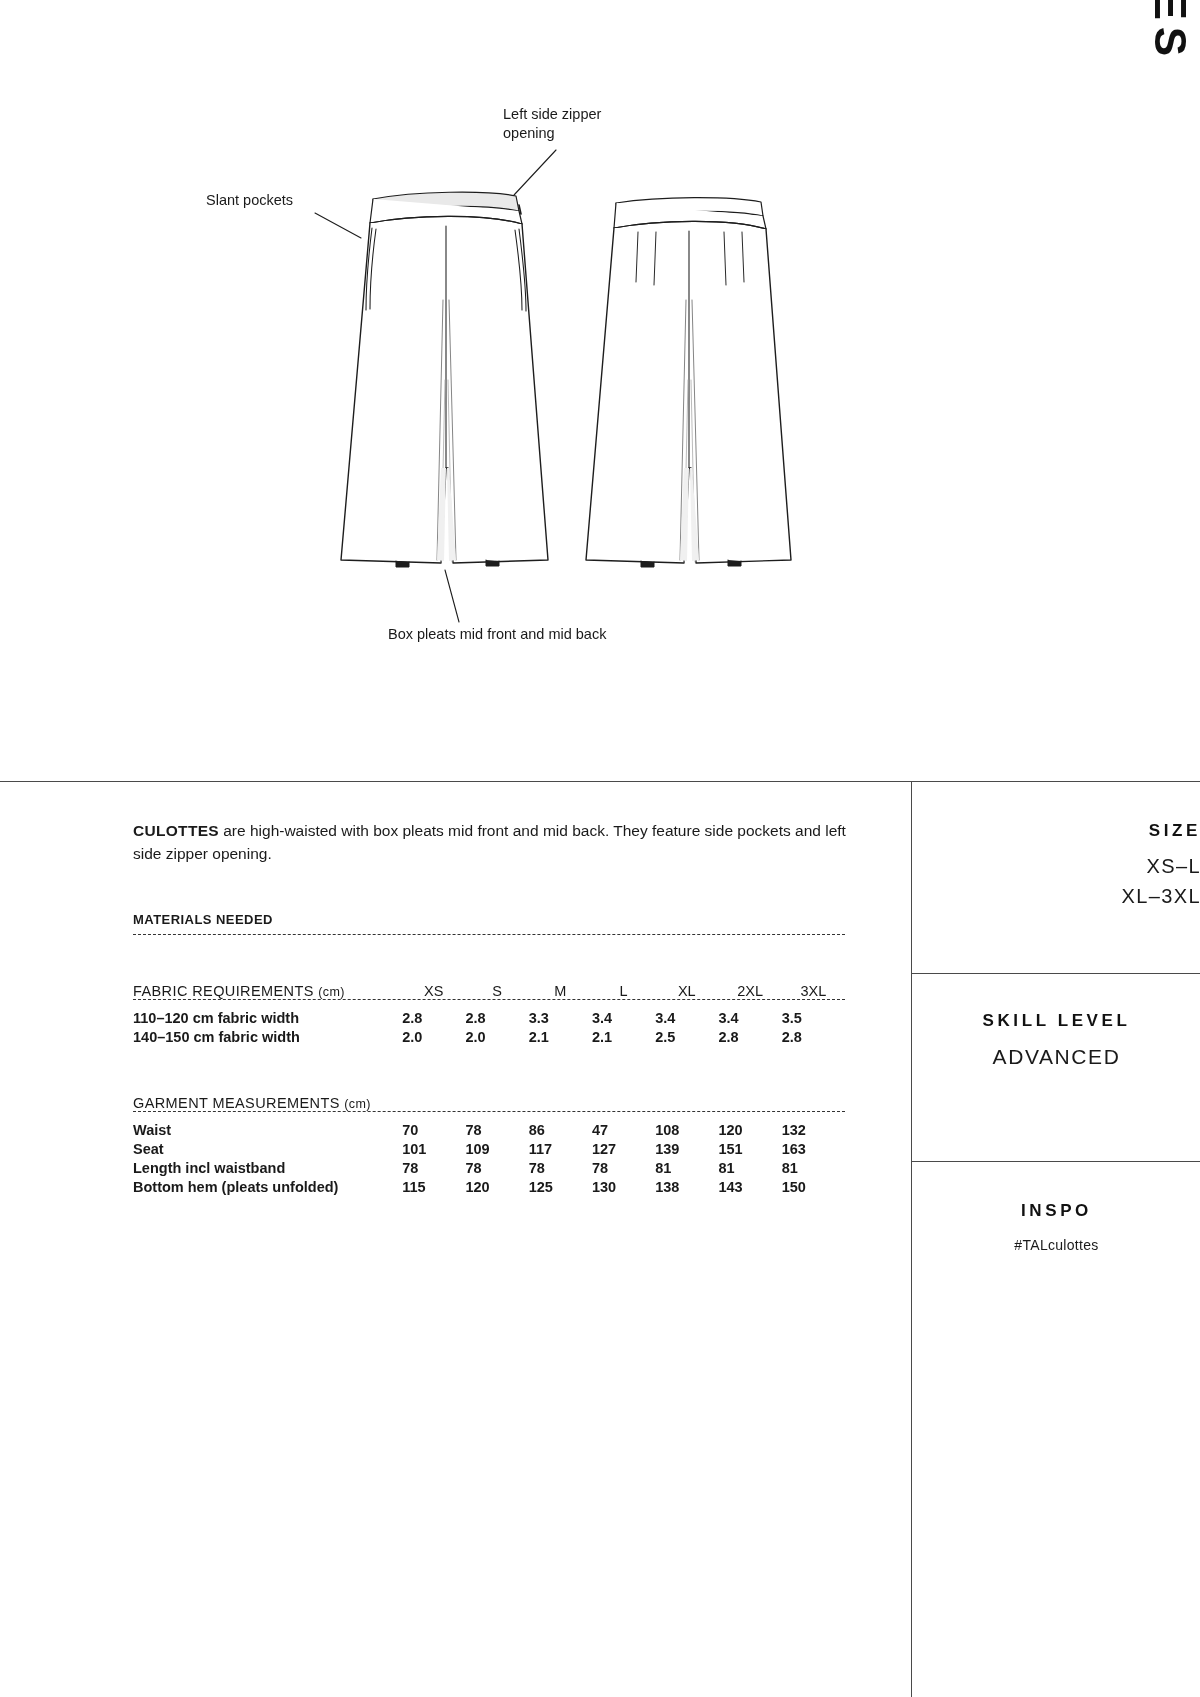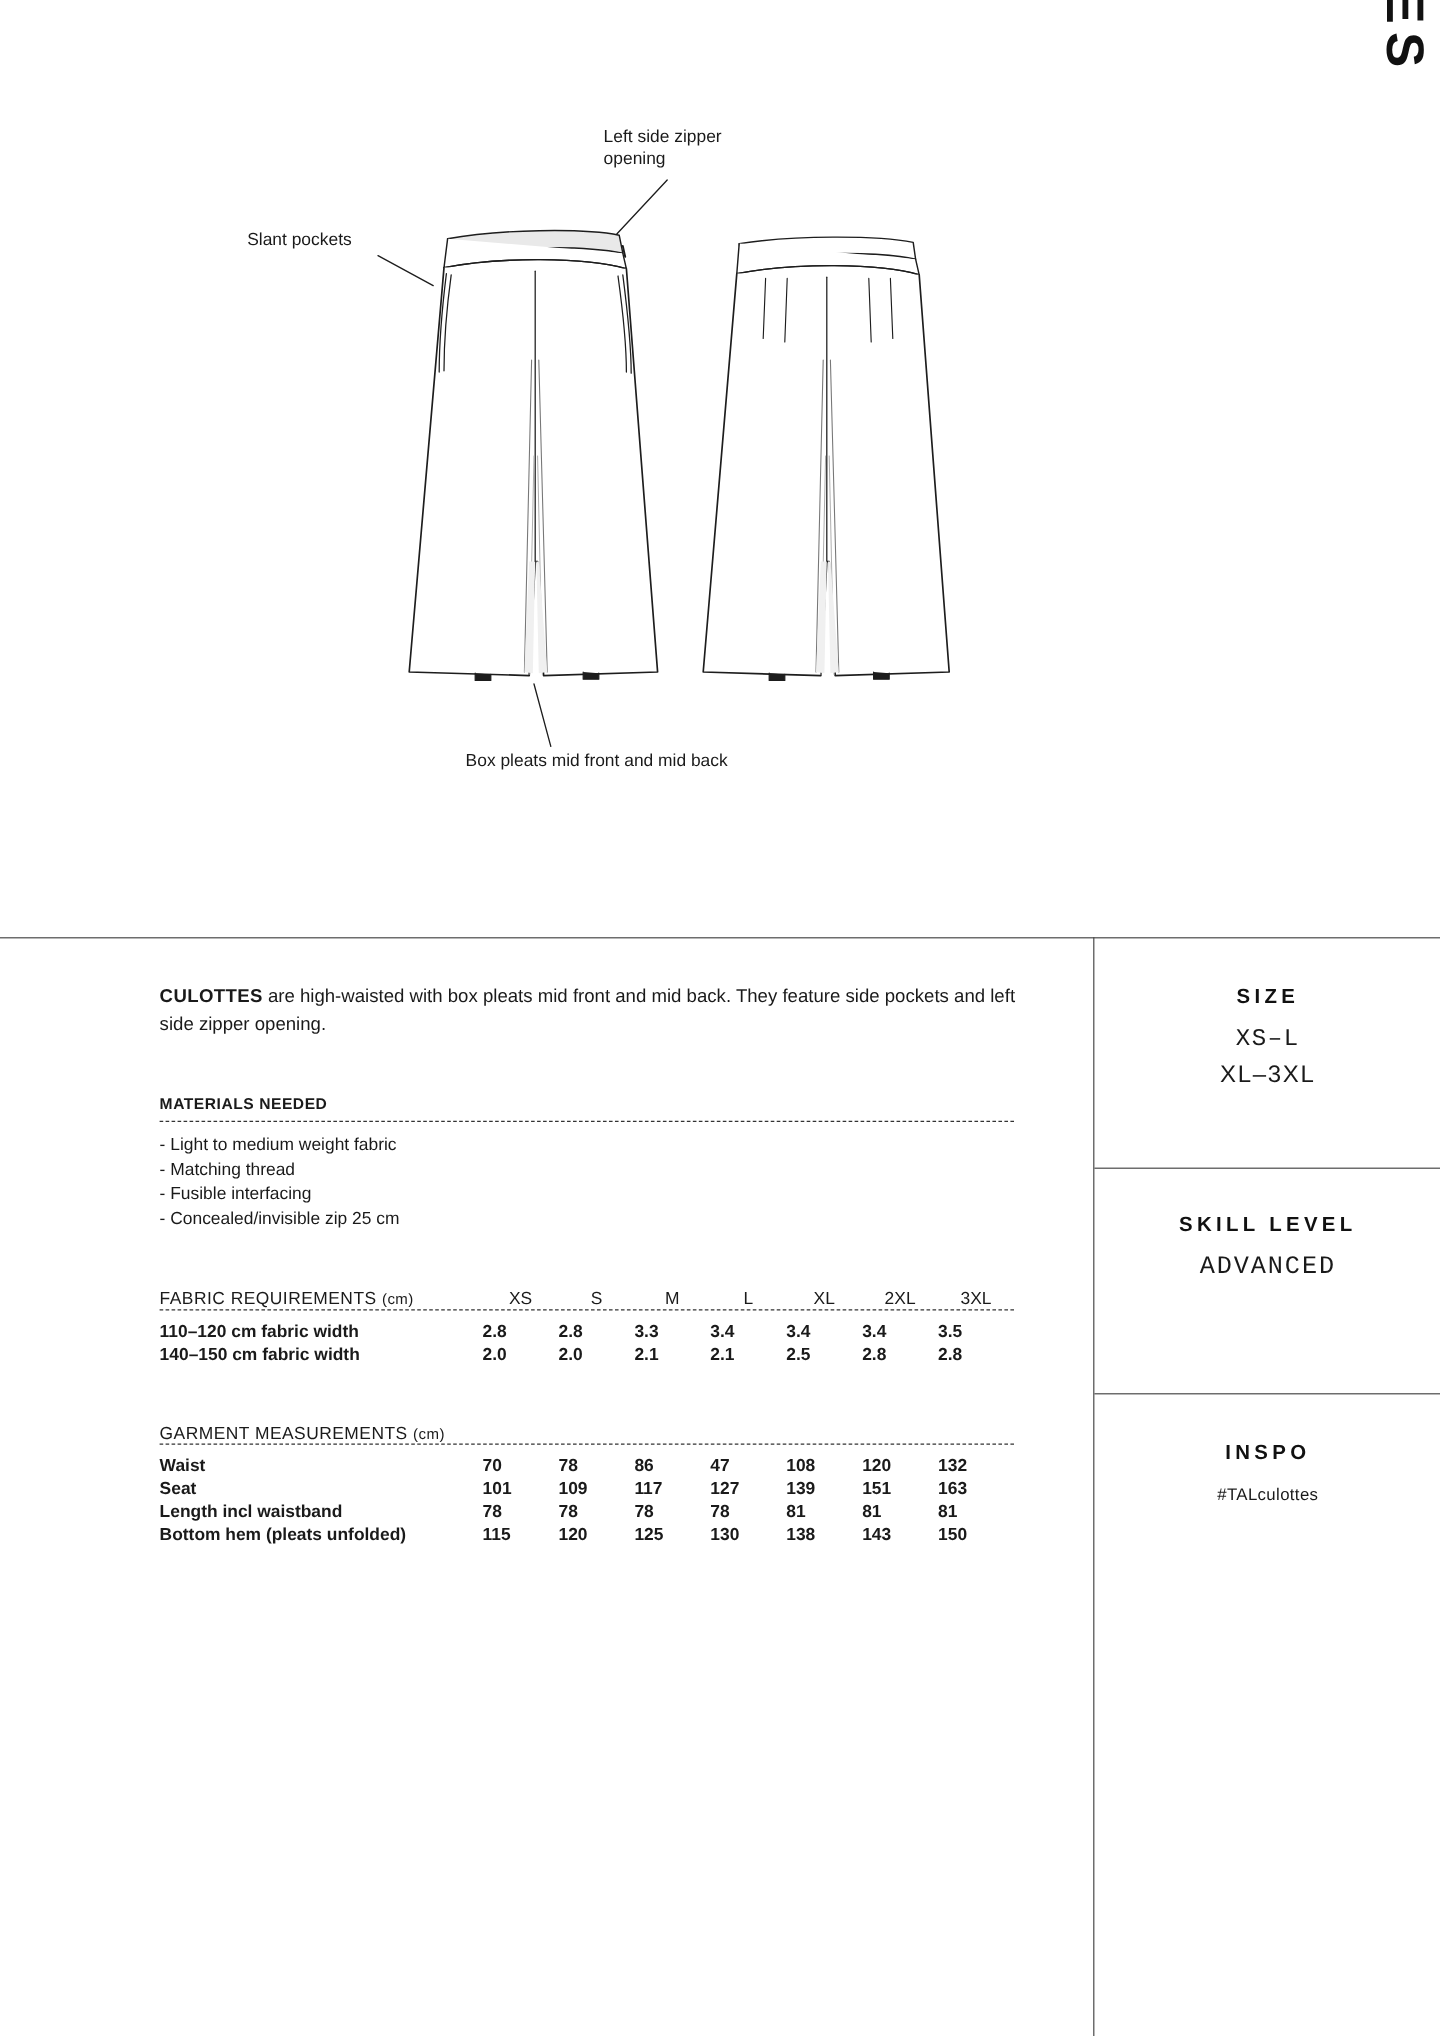--- a/index.html
+++ b/index.html
@@ -150,21 +150,21 @@
     border-left: 1.6px solid #4a4a4a;
     box-sizing: border-box;
   }
   .side-block {
     position: absolute;
     left: 0;
     width: 289px;
     text-align: center;
     box-sizing: border-box;
   }
-  .sb-size { top: 40px; height: 190px; }
+  .sb-size { top: 40px; height: 190px; text-align: right; }
   .sb-skill { top: 230px; height: 190px; }
   .sb-inspo { top: 420px; height: 190px; }
 
   .side-divider {
     position: absolute;
     left: 0;
     width: 289px;
     border-top: 1.4px solid #4a4a4a;
   }
   .div-1 { top: 192px; }
@@ -175,21 +175,20 @@
     font-weight: bold;
     letter-spacing: 3.6px;
     color: #111111;
   }
   .side-val {
     font-size: 20px;
     letter-spacing: 1.4px;
     margin-top: 14px;
     font-weight: normal;
     color: #1a1a1a;
-    font-family: Liberation Mono, monospace;
   }
   .side-val2 {
     font-size: 20px;
     letter-spacing: 1.4px;
     margin-top: 7px;
   }
   .side-tag {
     font-size: 14px;
     letter-spacing: .3px;
     margin-top: 16px;
@@ -269,26 +268,20 @@
 </div>
 
 <div class="main-rule"></div>
 
 <div class="info-col">
 
   <p class="intro"><b>CULOTTES</b><span> are high-waisted with box pleats mid front and mid back. They feature side pockets and left side zipper opening.</span></p>
 
   <div class="section-head">MATERIALS NEEDED</div>
   <div class="dash-rule"></div>
-  <div class="mat-list">
-    <div>- Light to medium weight fabric</div>
-    <div>- Matching thread</div>
-    <div>- Fusible interfacing</div>
-    <div>- Concealed/invisible zip 25 cm</div>
-  </div>
 
   <div class="tbl-block">
     <table class="spec">
       <colgroup>
         <col class="c-label">
           <col class="c-size">
           <col class="c-size">
           <col class="c-size">
         <col class="c-size">
           <col class="c-size">

